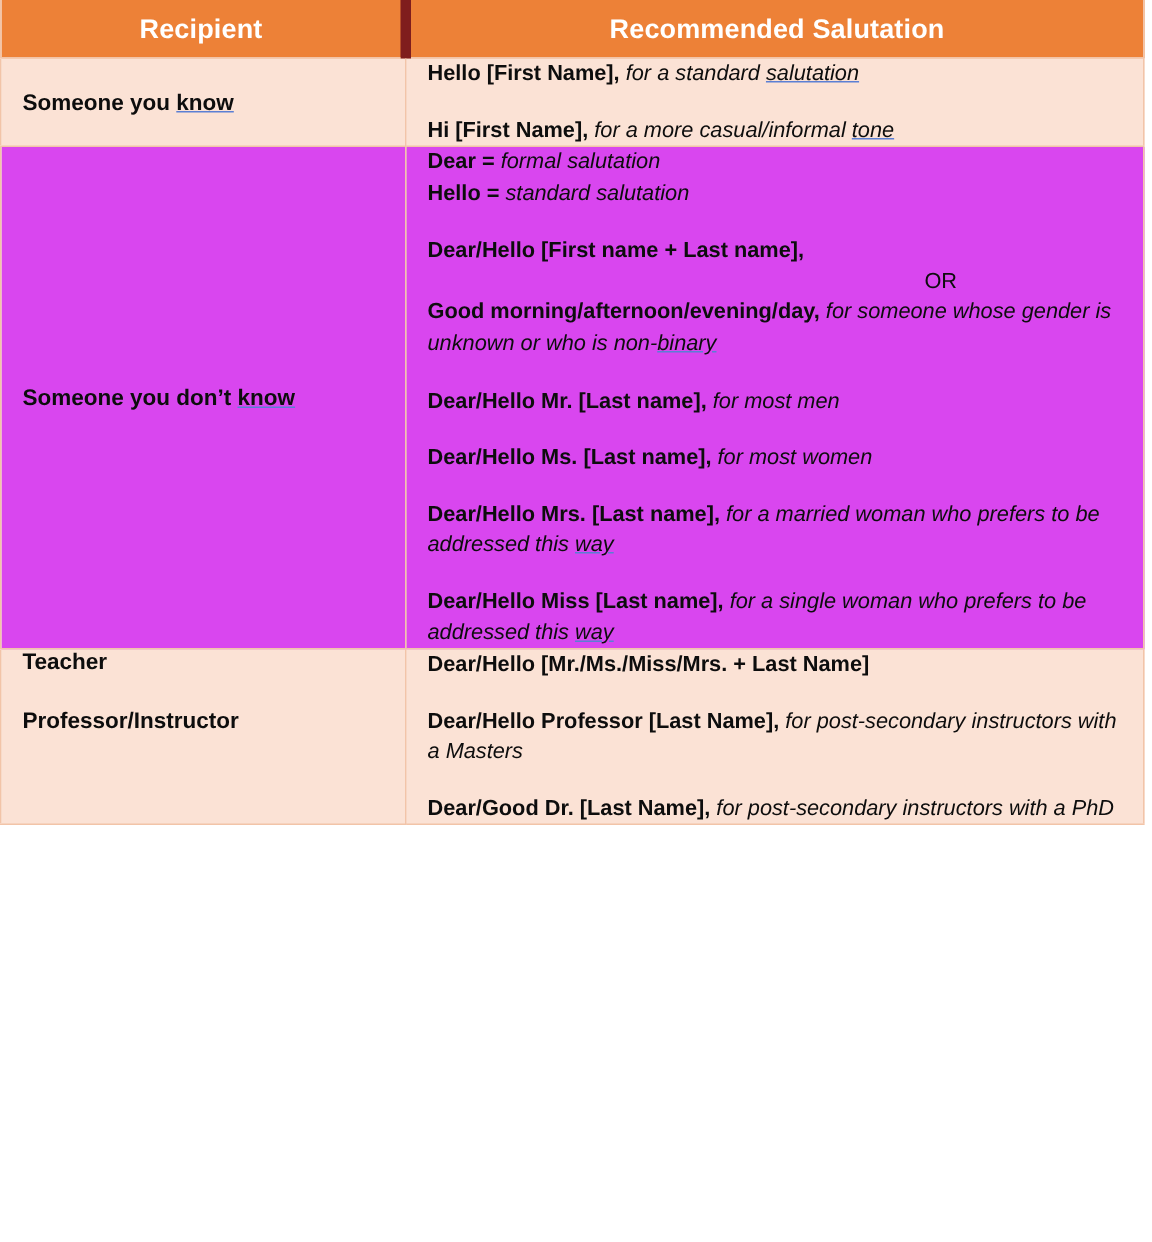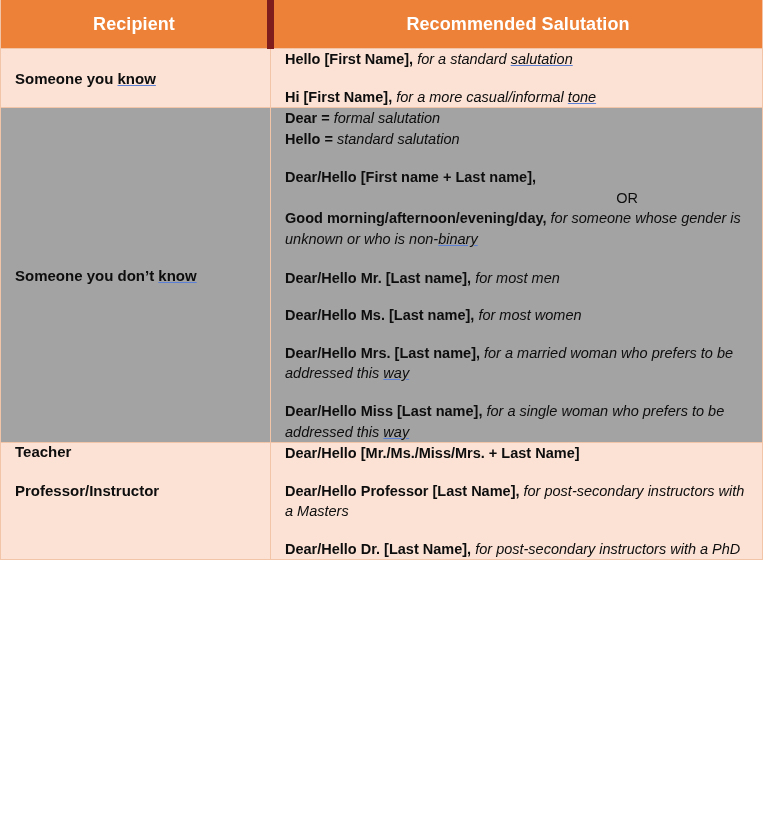--- a/index.html
+++ b/index.html
@@ -28,21 +28,21 @@
   }
   col.c1 { width: 270px; }
   col.c2 { width: 492px; }
 
   thead th {
     background: #ED8137;
     color: #ffffff;
     font-size: 18px;
     font-weight: bold;
     letter-spacing: 0.1px;
-    height: 48px;
+    height: 38px;
     padding: 0;
     text-align: center;
     vertical-align: middle;
     border: none;
   }
   thead th.h2 {
     border-left: 7px solid #7f1d1d;
   }
 
   tbody td {
@@ -59,21 +59,21 @@
     border-right: 1px solid #F2C4A8;
   }
   tbody td.right-cell {
     padding: 0 14px 0 14px;
     font-size: 14.5px;
     color: #0d0d0d;
     line-height: 1.42;
   }
 
   tr.row-peach td { background: #FBE2D5; }
-  tr.row-white td { background: #a3a3a3; margin-top: 15px; }
+  tr.row-white td { background: #d946ef; margin-top: 15px; }
 
   
   td.va-middle { vertical-align: middle; }
   td.va-top    { vertical-align: top; }
 
   .cellpad-1 { padding-top: 20px; padding-bottom: 20px; }
   .cellpad-2 { padding-top: 22px; padding-bottom: 22px; }
   .cellpad-3 { padding-top: 20px; padding-bottom: 22px; margin-top: 24px; }
   .blk  { margin: 0 0 17px 0; }
   .blk:last-child { margin-bottom: 0; }
@@ -145,19 +145,19 @@
     </tr>
 
     <tr class="row-peach">
       <td class="left-cell va-top cellpad-3">
         <p class="left-label">Teacher</p>
         <p class="left-label second">Professor/Instructor</p>
       </td>
       <td class="right-cell va-top cellpad-3">
         <p class="blk"><b class="bold">Dear/Hello [Mr./Ms./Miss/Mrs. + Last Name]</b><i class="ital"></i></p>
         <p class="blk"><b class="bold">Dear/Hello Professor [Last Name],</b><i class="ital"> for post-secondary instructors with a Masters</i></p>
-        <p class="blk"><b class="bold">Dear/Hello Dr. [Last Name],</b><i class="ital"> for post-secondary instructors with a PhD</i></p>
+        <p class="blk"><b class="bold">Dear/Good Dr. [Last Name],</b><i class="ital"> for post-secondary instructors with a PhD</i></p>
       </td>
     </tr>
 
   </tbody>
 </table>
 </div>
 
 </body></html>

